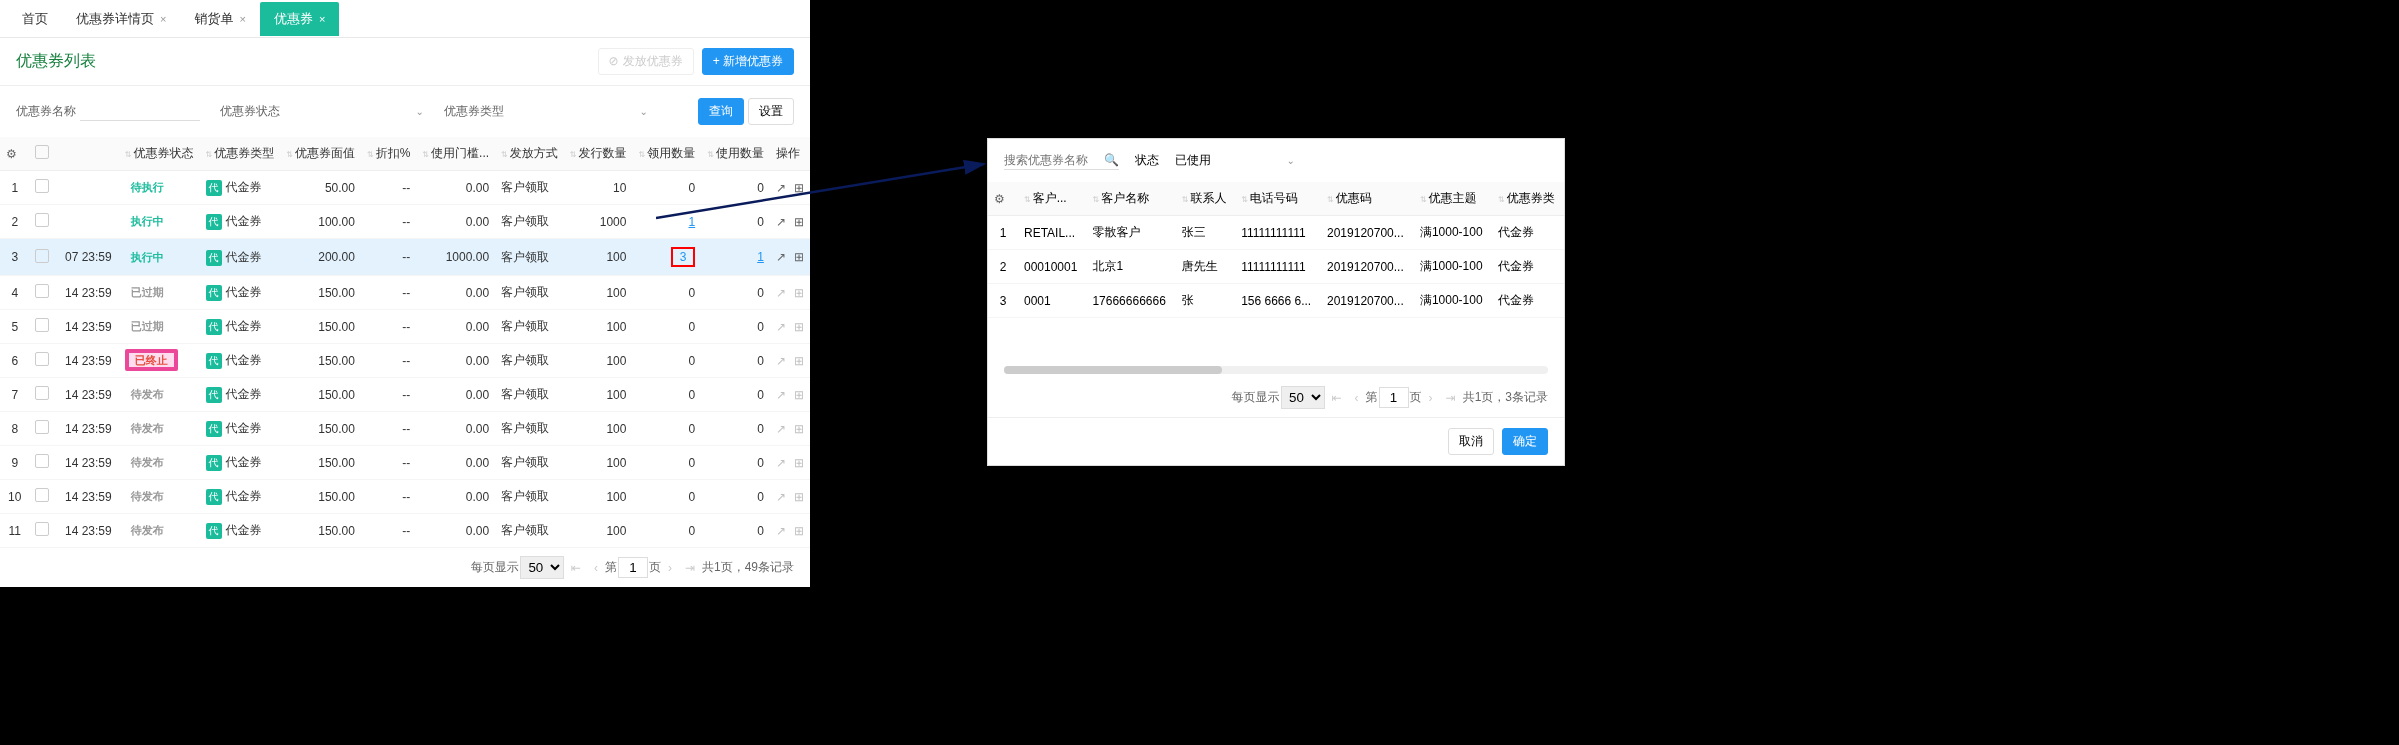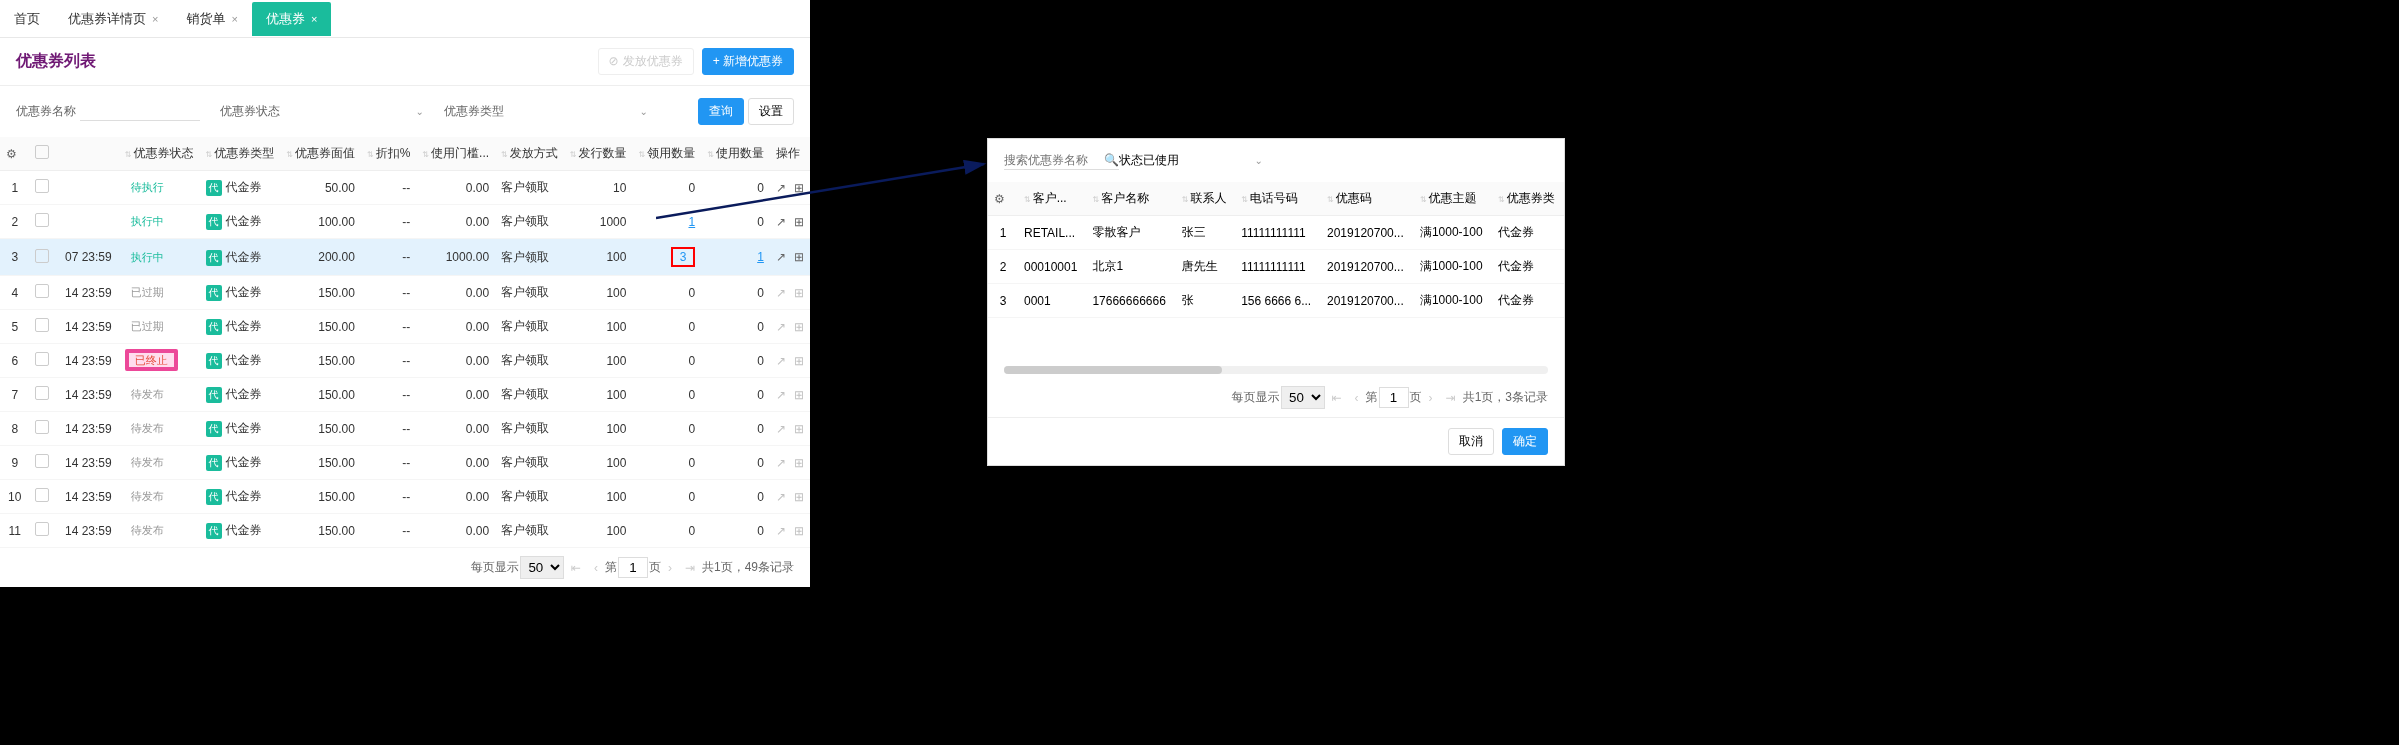--- a/index.html
+++ b/index.html
@@ -1,68 +1,68 @@
 <!DOCTYPE html>
 <html><head>
   <meta charset="utf-8">
   <style>
     * { margin: 0; padding: 0; box-sizing: border-box; font-family: -apple-system, "Microsoft YaHei", sans-serif; }
     body { background: #000; width: 2399px; height: 745px; position: relative; }
     
     
     .left-panel { position: absolute; left: 0; top: 0; width: 810px; background: #fff; }
     
-    .tabs { display: flex; border-bottom: 1px solid #e8e8e8; height: 38px; align-items: center; padding-left: 0; }
+    .tabs { display: flex; border-bottom: 1px solid #e8e8e8; height: 38px; align-items: center; padding-left: 8px; }
     .tab { padding: 8px 14px; font-size: 13px; color: #333; cursor: pointer; position: relative; }
     .tab.active { background: #1abc9c; color: #fff; border-radius: 2px 2px 0 0; }
     .tab-close { margin-left: 6px; font-size: 11px; color: #999; }
     .tab.active .tab-close { color: #fff; }
     
     .page-header { display: flex; justify-content: space-between; align-items: center; padding: 10px 16px; border-bottom: 1px solid #eee; }
-    .page-title { font-size: 16px; font-weight: 700; color: #701a75; }
+    .page-title { font-size: 16px; font-weight: 400; color: #15803d; }
     .header-actions { display: flex; gap: 8px; }
     .btn { padding: 4px 10px; font-size: 12px; border-radius: 3px; border: 1px solid #ddd; background: #fff; cursor: pointer; }
     .btn-primary { background: #2196f3; color: #fff; border-color: #2196f3; }
     .btn-disabled { color: #ccc; border-color: #eee; }
     
     .filter-bar { display: flex; align-items: center; padding: 12px 16px; gap: 20px; font-size: 12px; color: #666; }
     .filter-item { display: flex; align-items: center; gap: 4px; }
     .filter-input { border: none; border-bottom: 1px solid #ddd; width: 120px; padding: 2px 0; font-size: 12px; }
     .filter-select { width: 140px; display: flex; justify-content: space-between; align-items: center; }
     .chevron-down { color: #999; font-size: 10px; }
     .filter-buttons { margin-left: auto; display: flex; gap: 4px; }
     
     .table { width: 100%; border-collapse: collapse; font-size: 12px; }
     .table th { background: #fafafa; padding: 8px 6px; text-align: left; font-weight: normal; color: #333; border-bottom: 1px solid #eee; white-space: nowrap; font-size: 12px; }
     .table td { padding: 8px 6px; border-bottom: 1px solid #f5f5f5; color: #333; white-space: nowrap; }
     .table tr.highlighted { background: #e3f2fd; }
     .sort-icons { color: #ccc; font-size: 8px; display: inline-block; margin-right: 2px; }
     .gear { color: #666; cursor: pointer; }
     .checkbox { width: 14px; height: 14px; border: 1px solid #ccc; border-radius: 2px; display: inline-block; }
-    .status-badge { padding: 1px 6px; border-radius: 2px; font-size: 11px; }
+    .status-badge { padding: 1px 6px; border-radius: 2px; font-size: 11px; font-weight: bold; }
     .status-green { color: #1abc9c; }
     .status-orange { color: #999; }
     .status-red { color: #e74c3c; background: #fde; border: 4px solid #ec4899; }
     .tag-icon { display: inline-block; width: 16px; height: 16px; background: #1abc9c; color: #fff; border-radius: 2px; text-align: center; line-height: 16px; font-size: 10px; margin-right: 4px; }
     .num-right { text-align: right; }
     .action-icons { display: flex; gap: 8px; color: #666; }
     .action-icon { cursor: pointer; font-size: 12px; }
     .highlight-box { display: inline-block; border: 2px solid red; padding: 1px 6px; color: #2196f3; min-width: 24px; text-align: center; }
     .link-num { color: #2196f3; text-decoration: underline; }
     
     .pagination { display: flex; align-items: center; justify-content: flex-end; padding: 8px 16px; gap: 1px; font-size: 12px; color: #666; }
     .page-input { width: 30px; text-align: center; border: 1px solid #ddd; padding: 2px; }
     .page-btn { padding: 2px 6px; color: #ccc; cursor: pointer; }
     
     
     .right-panel { position: absolute; left: 987px; top: 138px; width: 578px; background: #fff; border: 1px solid #ddd; box-shadow: 0 2px 8px rgba(0,0,0,0.15); }
     .modal-header { display: flex; justify-content: space-between; align-items: center; padding: 10px 16px; border-bottom: 1px solid #eee; }
     .modal-title { font-size: 14px; color: #333; }
     .close-btn { font-size: 16px; color: #999; cursor: pointer; }
-    .modal-filters { display: flex; align-items: center; padding: 12px 16px; gap: 0; font-size: 12px; }
+    .modal-filters { display: flex; align-items: center; padding: 12px 16px; gap: 16px; font-size: 12px; }
     .search-box { display: flex; align-items: center; border-bottom: 1px solid #ddd; padding: 2px 0; }
     .search-input { border: none; outline: none; font-size: 12px; width: 100px; color: #999; }
     .search-icon { color: #2196f3; cursor: pointer; }
     .modal-table-wrap { min-height: 180px; }
     .modal-table { width: 100%; font-size: 12px; border-collapse: collapse; }
     .modal-table th { background: #fafafa; padding: 8px 6px; text-align: left; font-weight: normal; border-bottom: 1px solid #eee; white-space: nowrap; }
     .modal-table td { padding: 8px 6px; border-bottom: 1px solid #f5f5f5; white-space: nowrap; }
     .modal-scrollbar { height: 8px; background: #f0f0f0; margin: 4px 16px; border-radius: 4px; position: relative; }
     .modal-scrollbar-thumb { position: absolute; left: 0; width: 40%; height: 100%; background: #ccc; border-radius: 4px; }
     .modal-footer { display: flex; justify-content: flex-end; padding: 10px 16px; gap: 8px; border-top: 1px solid #eee; }

